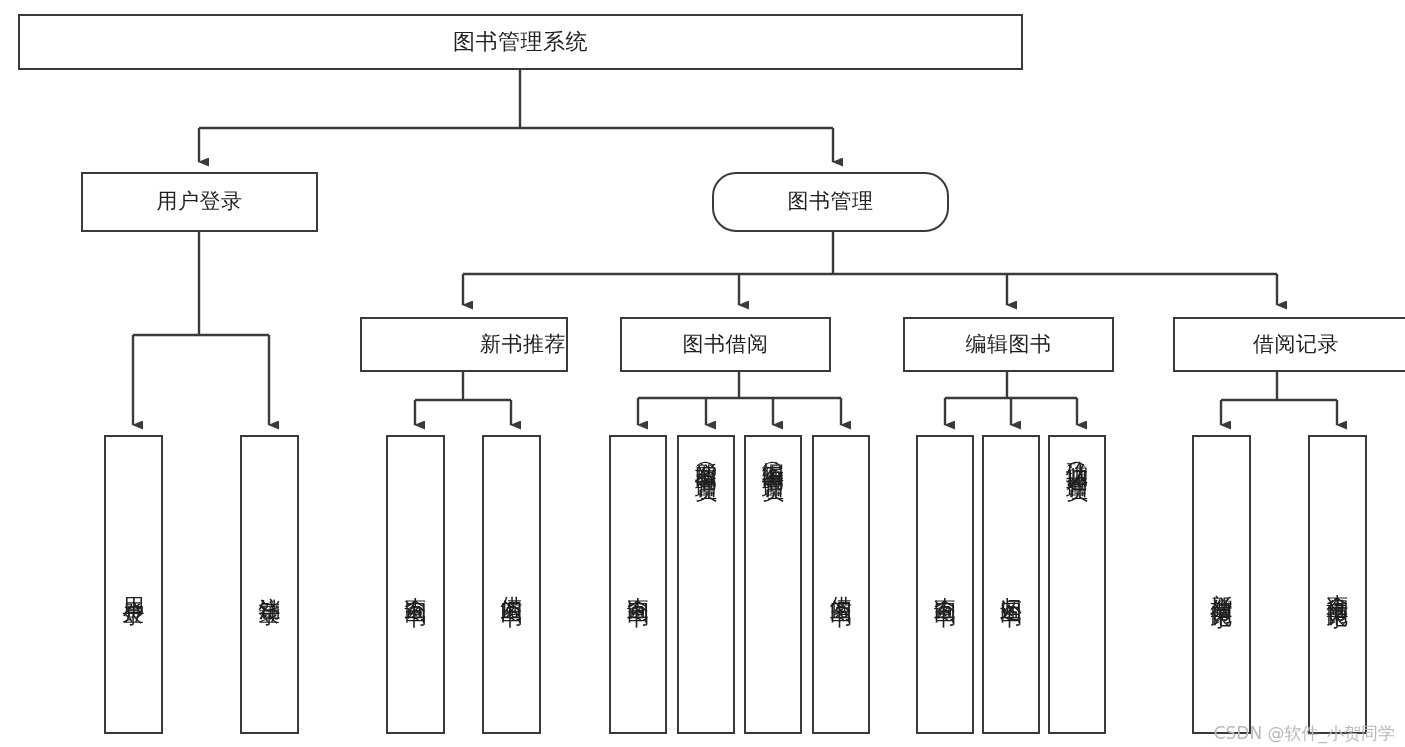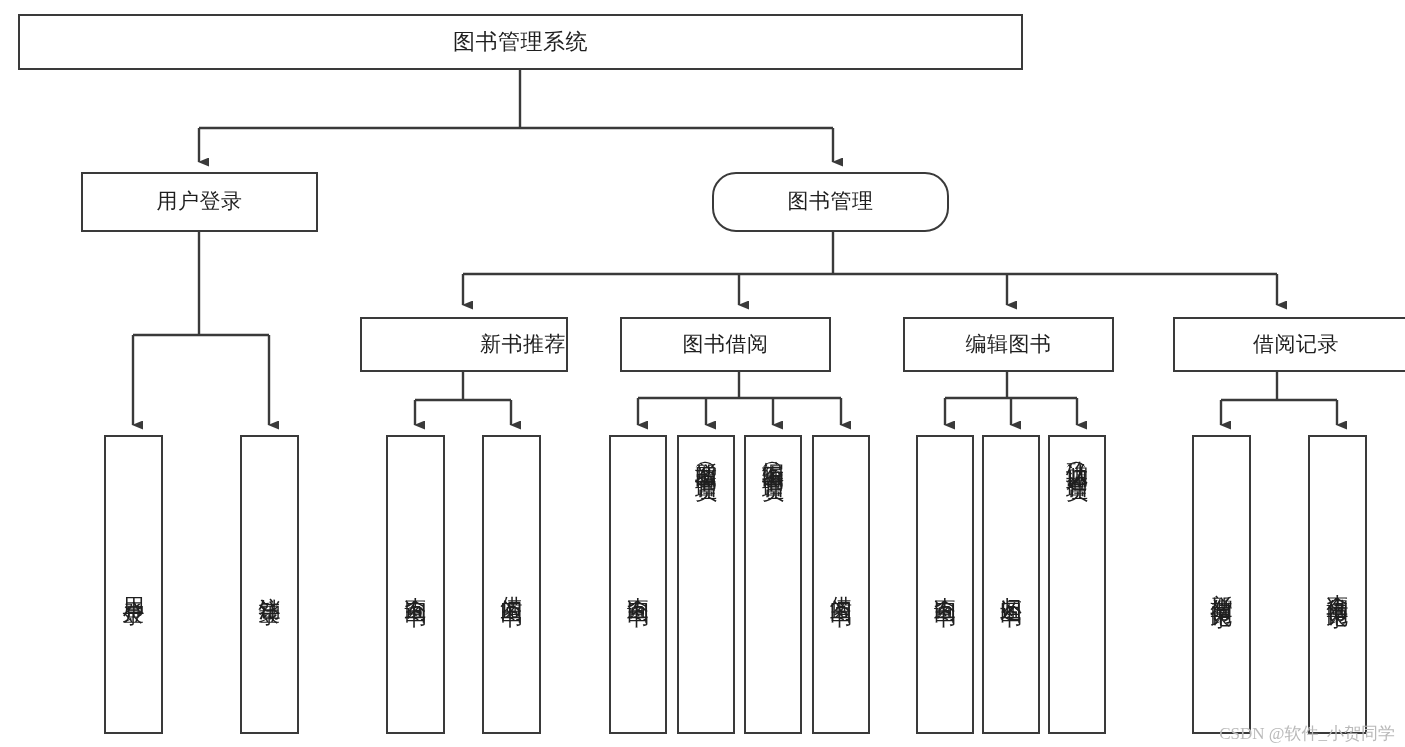--- a/index.html
+++ b/index.html
@@ -66,21 +66,20 @@
   }
   #watermark{
     position:absolute;
     right:10px;
     bottom:2px;
     font-size:17px;
     color:#b9b9b9;
     z-index:5;
     white-space:nowrap;
     user-select:none;
-    font-family:Liberation Serif, serif;
   }
 </style>
 </head>
 <body>
 
 <div id="canvas">
 
   <svg id="wires" viewBox="0 0 1405 747" xmlns="http://www.w3.org/2000/svg">
     <defs>
       <marker id="arw" markerWidth="9" markerHeight="11" refX="4.5" refY="10" orient="auto" markerUnits="userSpaceOnUse">

